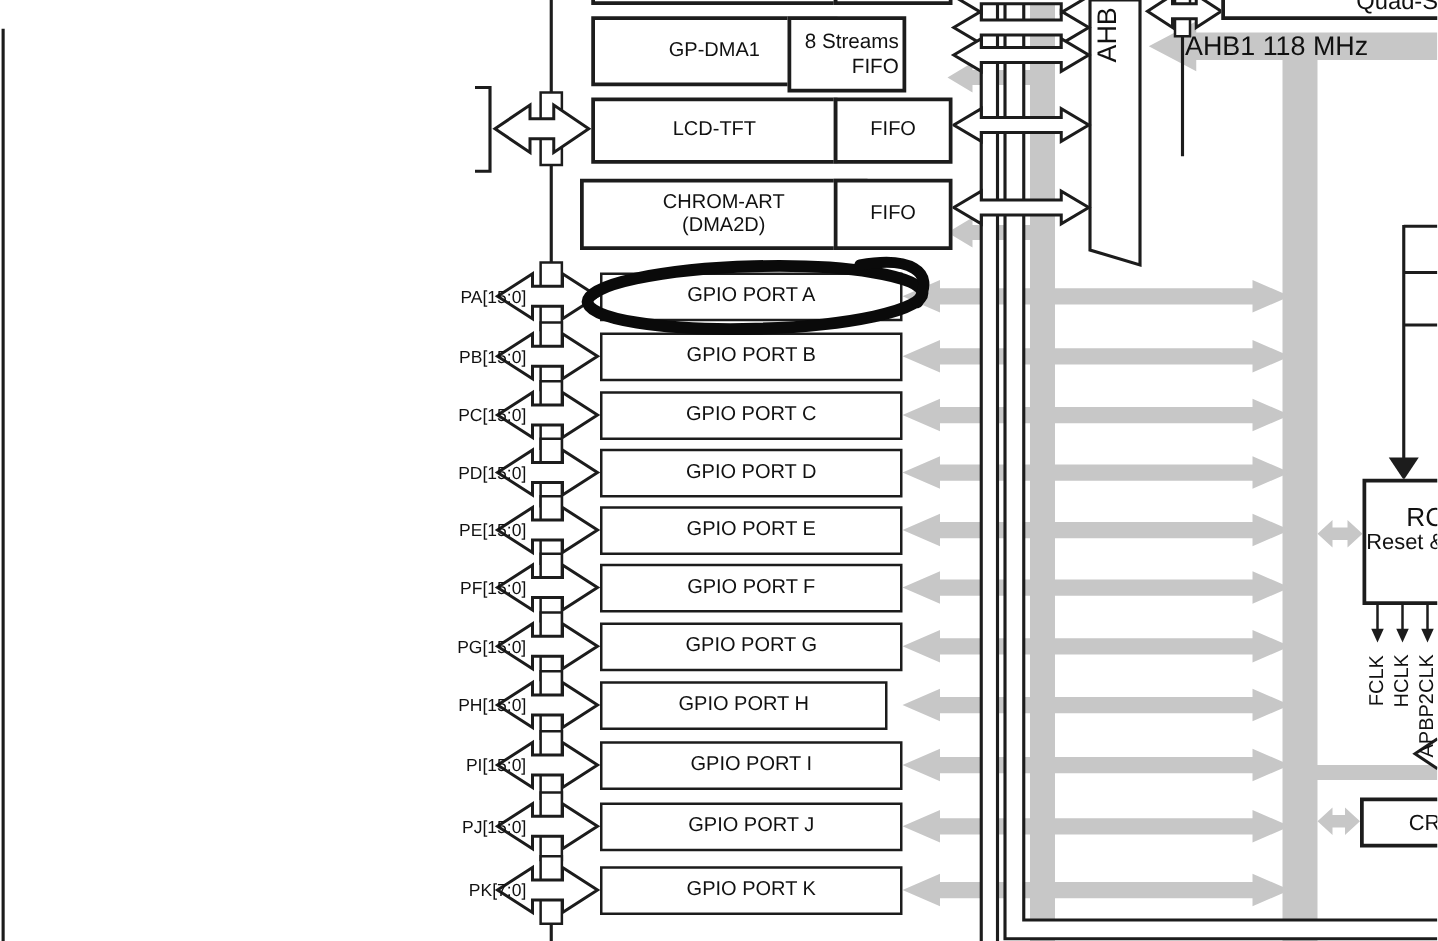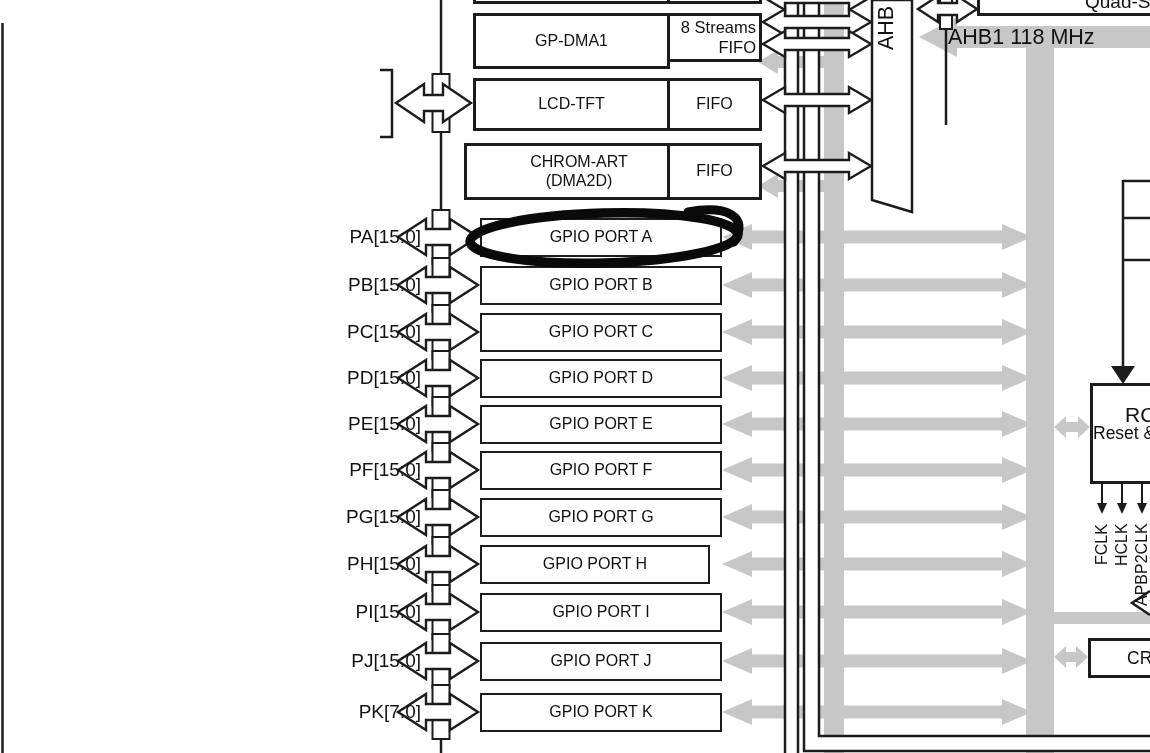--- a/index.html
+++ b/index.html
@@ -3,21 +3,21 @@
 <meta charset="utf-8">
 <style>
   html,body{margin:0;padding:0;background:#fff}
   #stage{position:relative;width:1150px;height:753px;background:#fff;overflow:hidden;
          font-family:"Liberation Sans",sans-serif;color:#111}
   #stage svg.layer{position:absolute;left:0;top:0;width:1150px;height:753px}
   .box{position:absolute;box-sizing:border-box;background:#fff;border:2.5px solid #1c1c1c;
        display:flex;align-items:center;justify-content:center;text-align:center;
        font-size:16px;line-height:1.18}
   .b3{border-width:3px}
-  .pin{position:absolute;width:100px;text-align:right;font-size:19px;line-height:24px;height:24px}
+  .pin{position:absolute;width:100px;text-align:right;font-size:14px;line-height:24px;height:24px}
   .vtext{writing-mode:vertical-rl;transform:rotate(180deg);text-align:center;position:absolute;
          display:flex;align-items:center;justify-content:center}
   .fifo2{flex-direction:column;align-items:flex-end;padding-right:3px;font-size:16.5px}
   .two{flex-direction:column}
   #lcd-signals{position:absolute;left:30px;top:67px;width:360px;text-align:right;
                font-size:19px;line-height:23.5px}
   #ahb1-label{position:absolute;left:948px;top:25px;font-size:21.5px}
   #quad-label{position:absolute;left:1085px;top:-9px;font-size:19px;white-space:nowrap}
   .clk{font-size:16px}
 </style>
@@ -104,21 +104,21 @@
       <path d="M918,9 L938,-4 L938,3 L957,3 L957,-4 L977,9 L957,22 L957,15 L938,15 L938,22 Z" fill="#fff" stroke="#1c1c1c" stroke-width="2.4"></path>
       <path d="M1150,591 L1132,603 L1150,615" fill="#fff" stroke="#1c1c1c" stroke-width="2.4"></path>
     </svg>
 
   <div class="box b3" style="left:473px;top:-13px;width:197px;height:17px"></div>
   <div class="box b3" style="left:667px;top:-13px;width:95px;height:17px"></div>
 
   <div class="box b3" style="left:473px;top:13px;width:197px;height:56px">
     <span>GP-DMA1</span>
   </div>
-  <div class="box b3 fifo2" style="left:667px;top:13px;width:95px;height:49px">
+  <div class="box b3 fifo2" style="left:630px;top:13px;width:95px;height:61px">
     <span>8 Streams</span>
     <span>FIFO</span>
   </div>
 
   <div class="box b3" style="left:473px;top:78px;width:197px;height:53px">
     <span>LCD-TFT</span>
   </div>
   <div class="box b3" style="left:667px;top:78px;width:95px;height:53px">
     <span>FIFO</span>
   </div>

